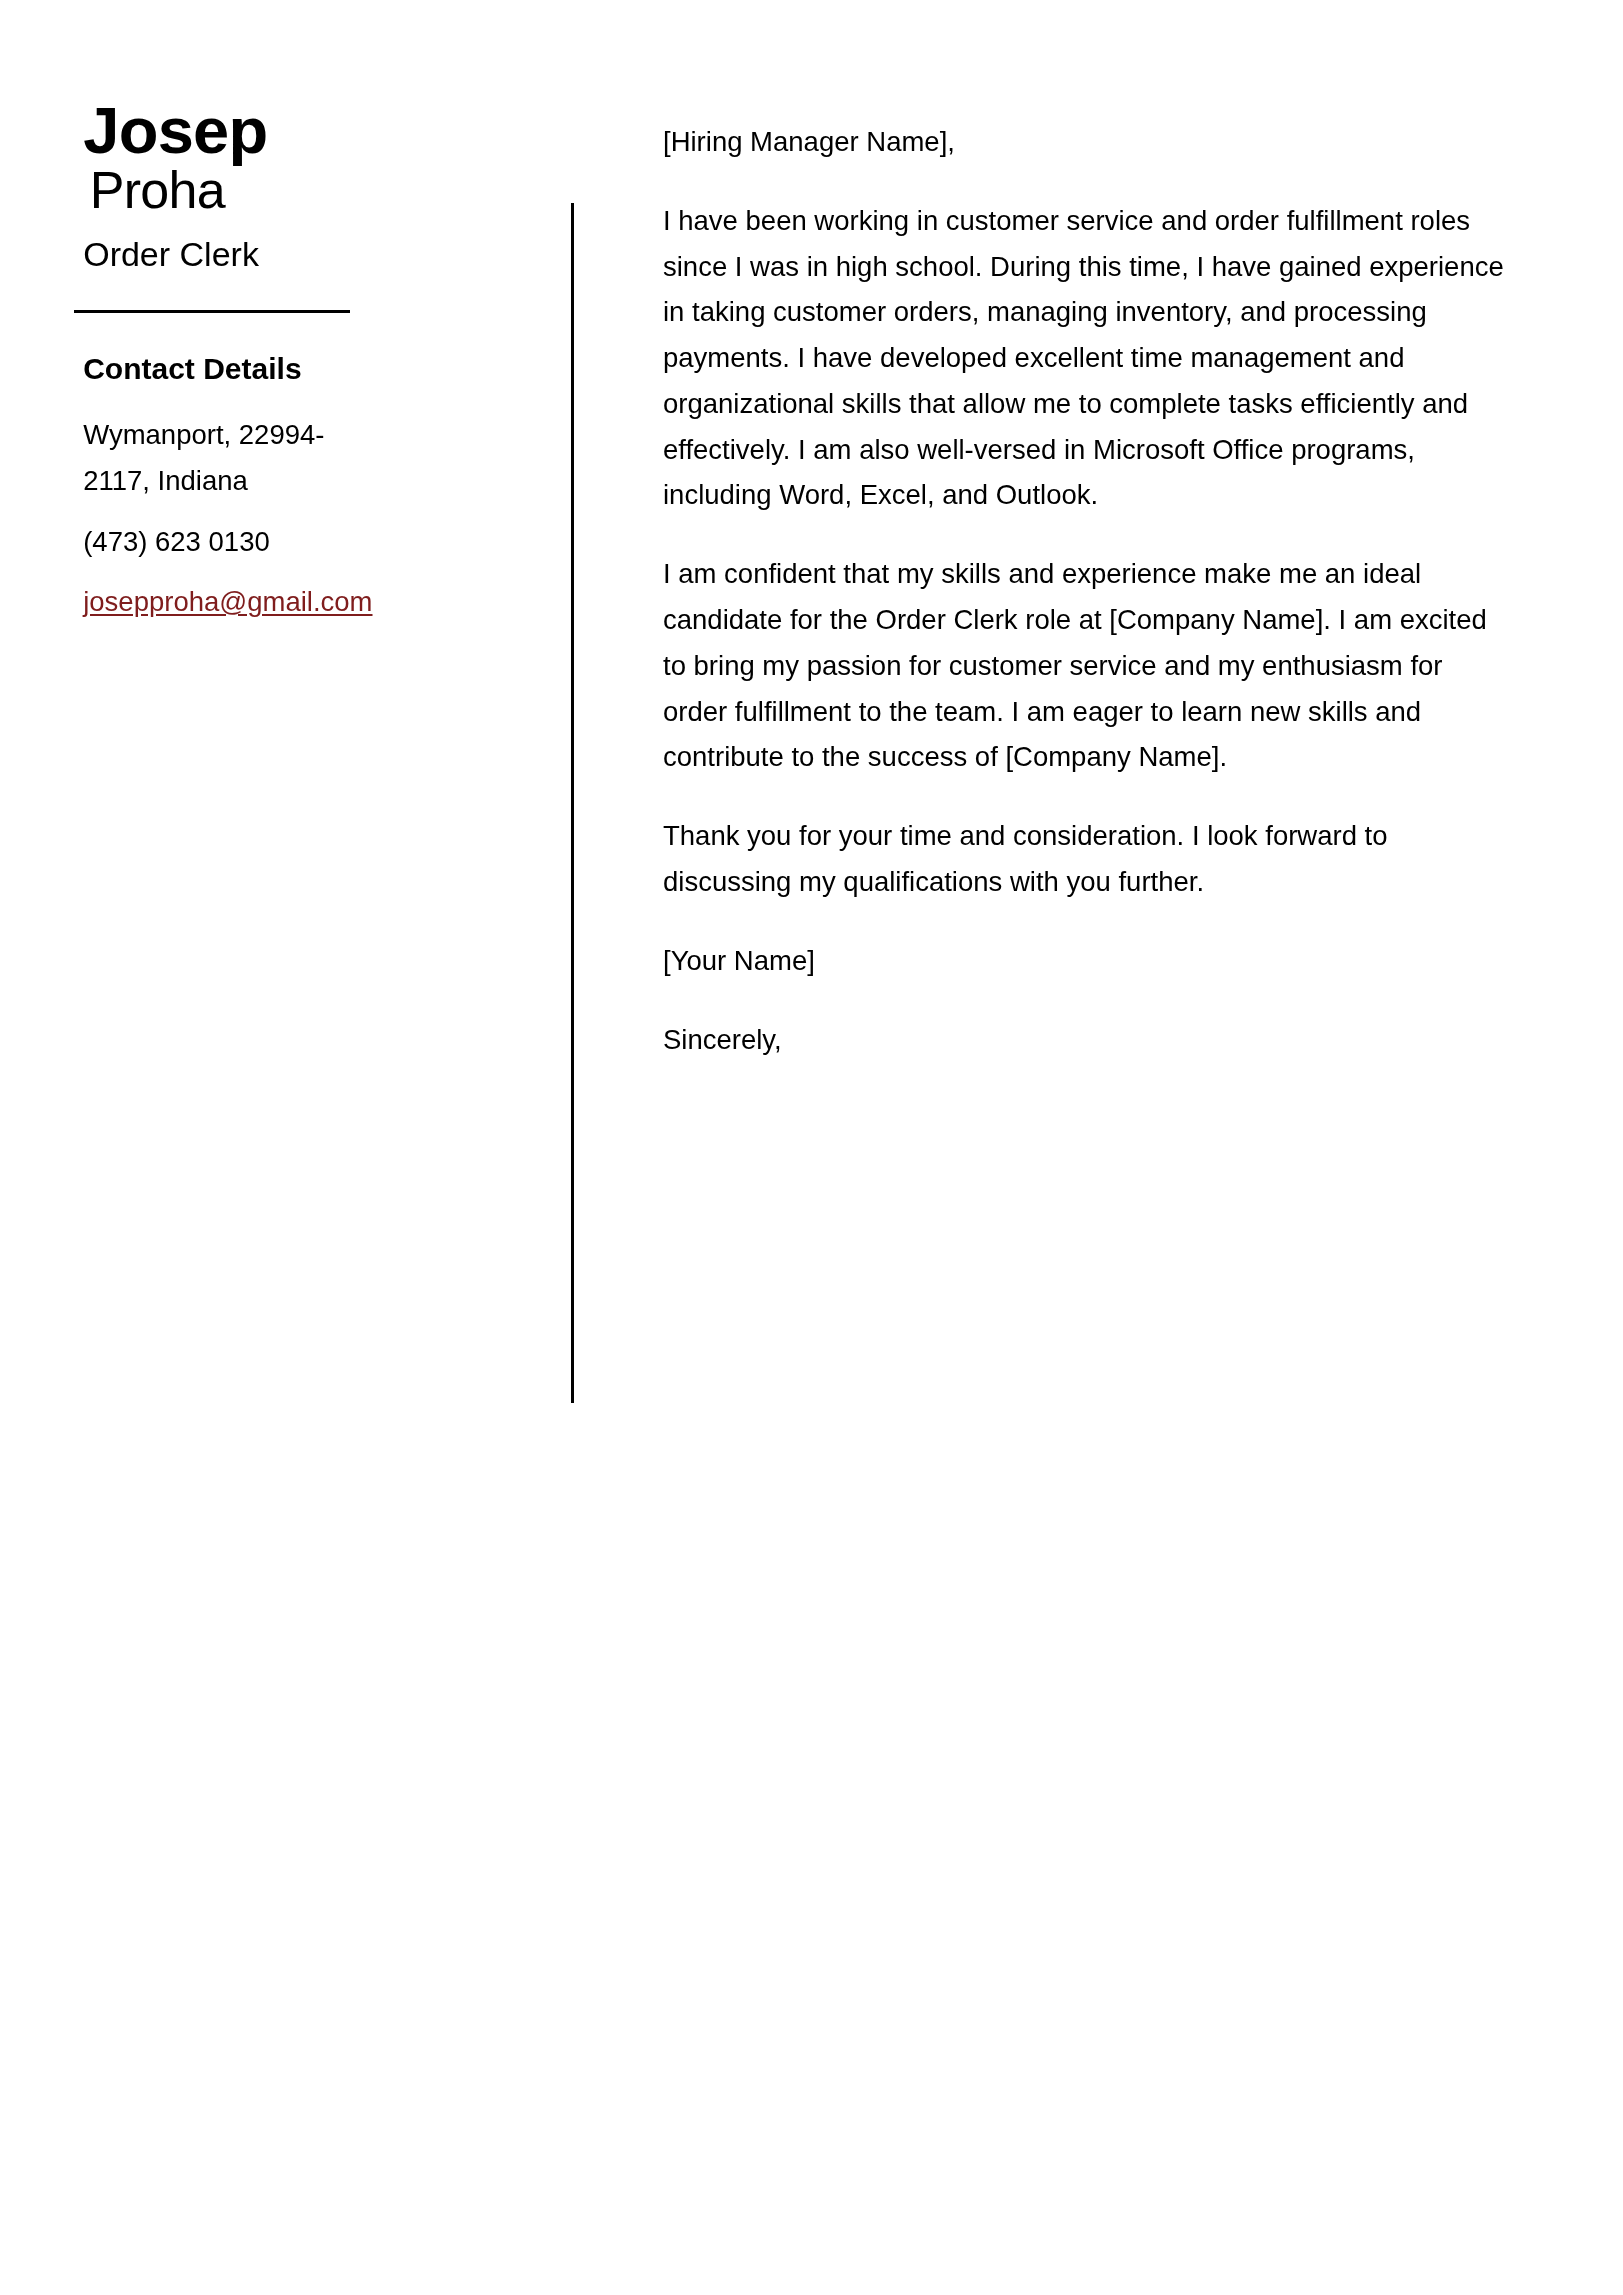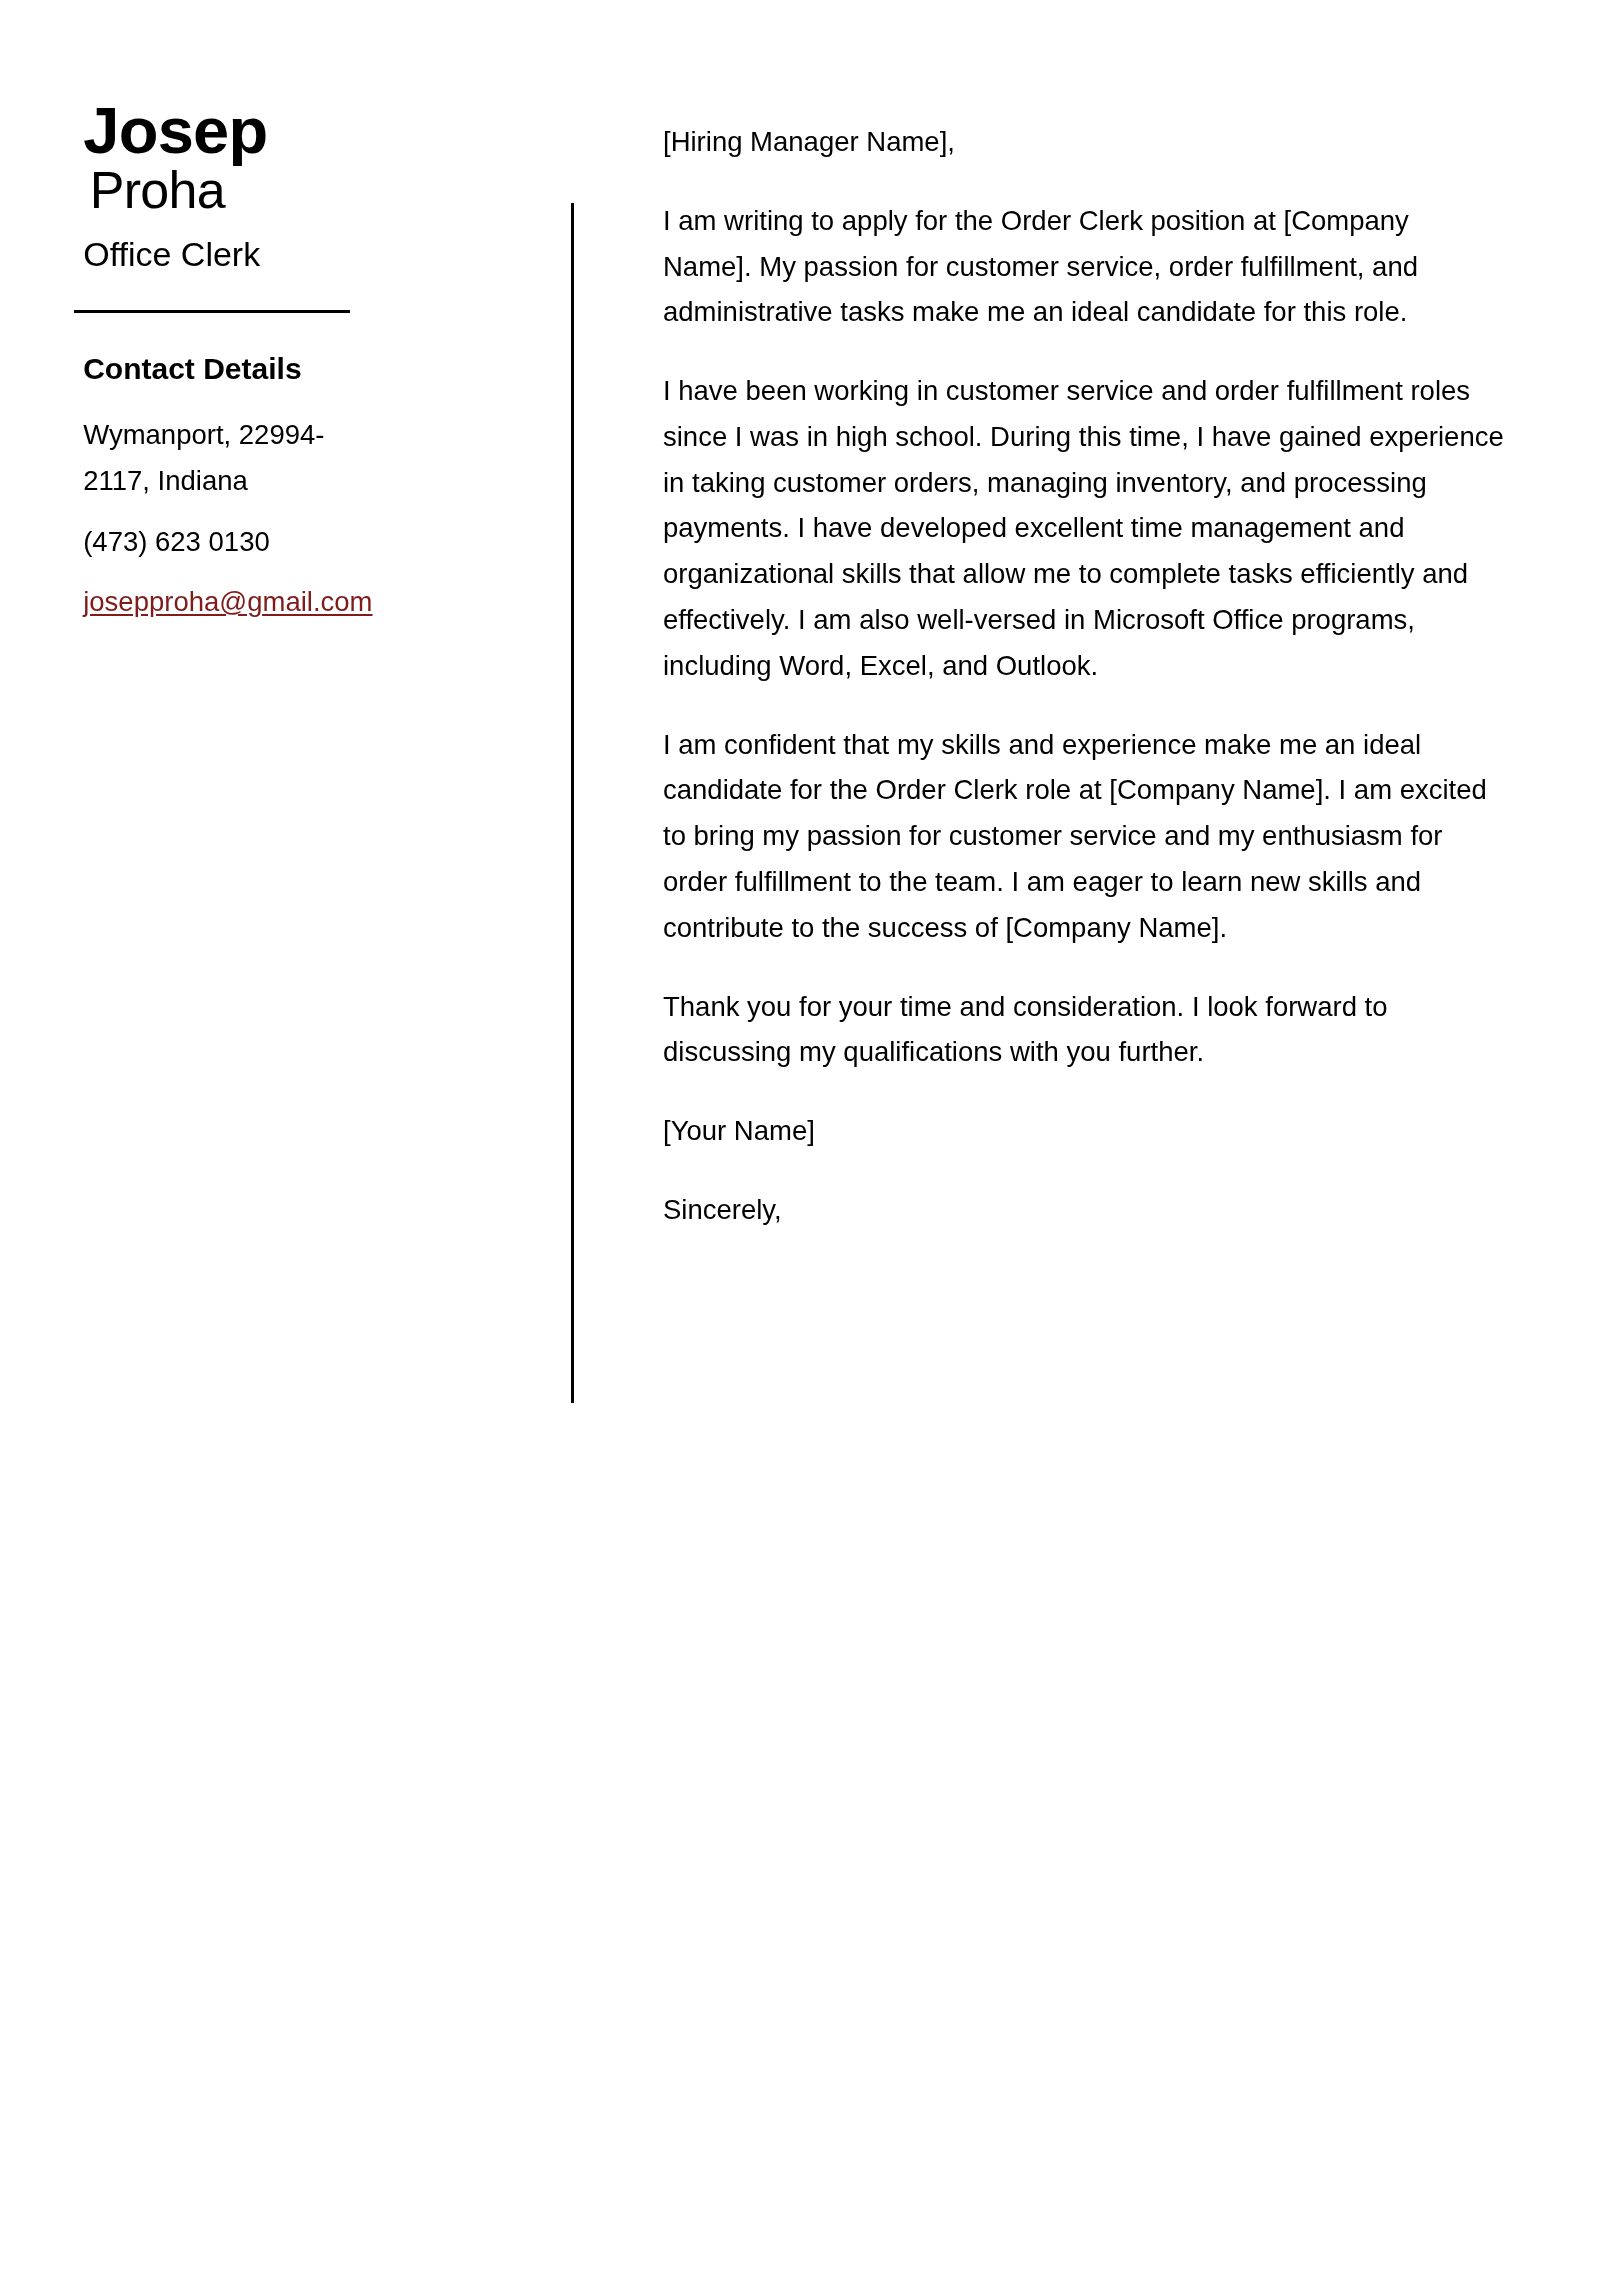--- a/index.html
+++ b/index.html
@@ -116,41 +116,40 @@
 
 <div class="page">
 
   <div class="sidebar">
 
     <div class="name-block">
       <div class="name-first">Josep</div>
       <div class="name-last">Proha</div>
     </div>
 
-    <div class="job-title">Office Clerk</div>
+    <div class="job-title">Order Clerk</div>
 
     <div class="divider-h"></div>
 
     <div class="contact-heading">Contact Details</div>
 
     <ul class="contact-list">
       <li class="contact-item">Wymanport, 22994-2117, Indiana</li>
       <li class="contact-item">(473) 623 0130</li>
       <li>
         <span class="contact-item email">josepproha@gmail.com</span>
       </li>
     </ul>
 
   </div>
 
   <div class="divider-v"></div>
 
   <div class="letter">
     <p>[Hiring Manager Name],</p>
-    <p>I am writing to apply for the Order Clerk position at [Company Name]. My passion for customer service, order fulfillment, and administrative tasks make me an ideal candidate for this role.</p>
     <p>I have been working in customer service and order fulfillment roles since I was in high school. During this time, I have gained experience in taking customer orders, managing inventory, and processing payments. I have developed excellent time management and organizational skills that allow me to complete tasks efficiently and effectively. I am also well-versed in Microsoft Office programs, including Word, Excel, and Outlook.</p>
     <p>I am confident that my skills and experience make me an ideal candidate for the Order Clerk role at [Company Name]. I am excited to bring my passion for customer service and my enthusiasm for order fulfillment to the team. I am eager to learn new skills and contribute to the success of [Company Name].</p>
     <p>Thank you for your time and consideration. I look forward to discussing my qualifications with you further.</p>
     <p>[Your Name]</p>
     <p>Sincerely,</p>
   </div>
 
 </div>
 
 

